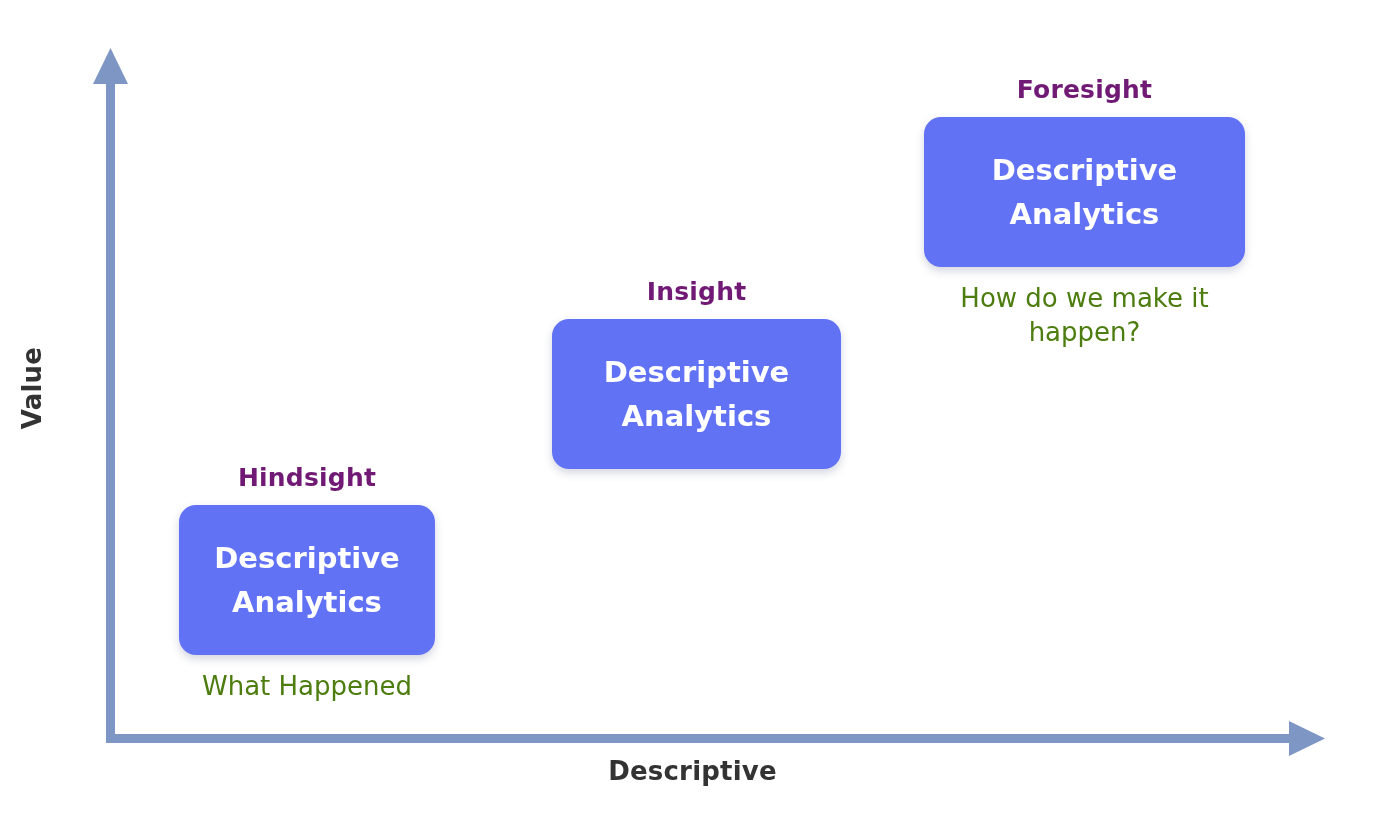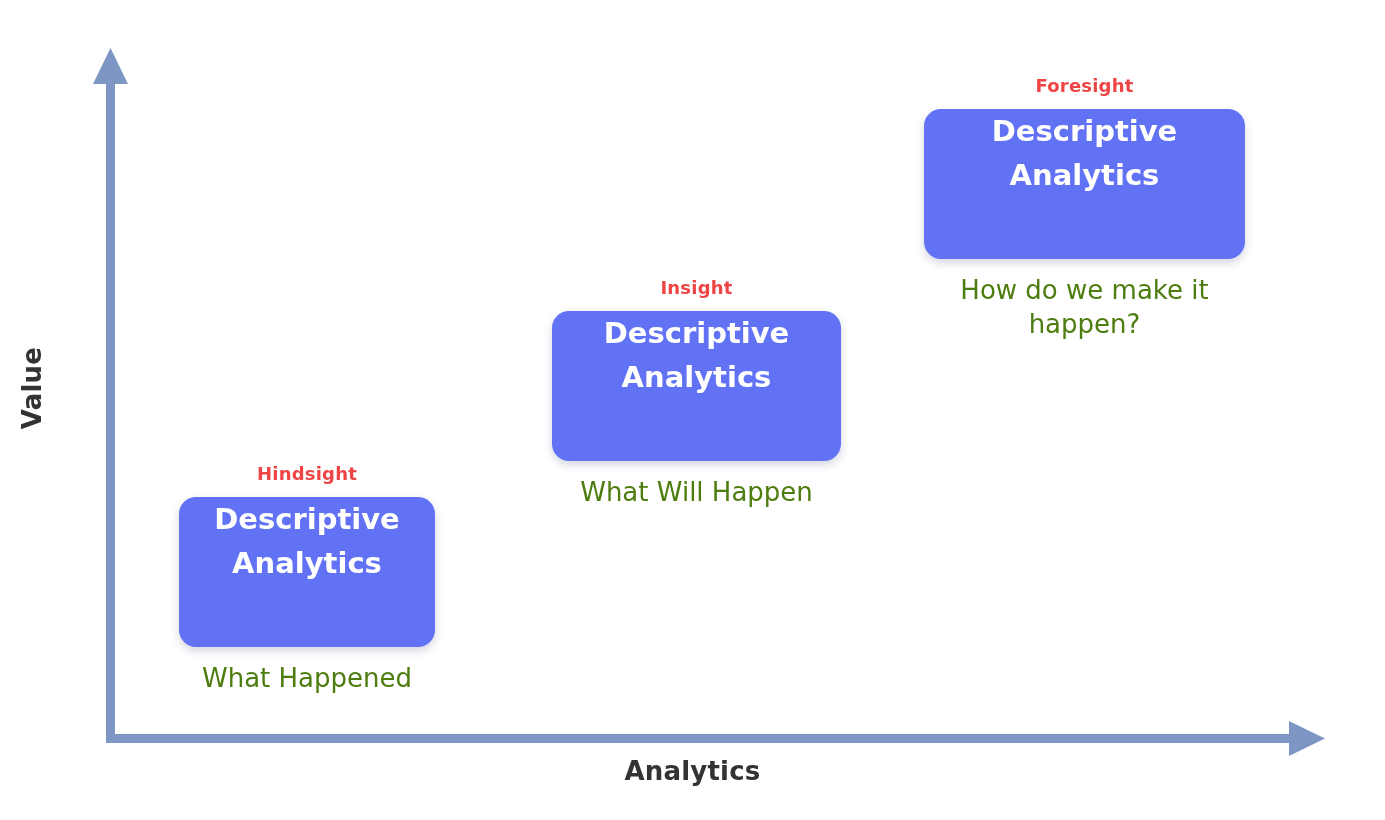--- a/index.html
+++ b/index.html
@@ -49,35 +49,36 @@
     transform: rotate(-90deg);
     transform-origin: center center;
   }
 
   
   .stage {
     position: absolute;
     text-align: center;
   }
   .stage-header {
-    color: #ef4444;
+    color: #701a75;
     font-weight: bold;
-    font-size: 18px;
+    font-size: 25px;
     letter-spacing: 0.2px;
     margin-bottom: 13px;
     white-space: nowrap;
   }
   .stage-box {
     box-sizing: border-box;
     width: 100%;
     height: 150px;
     background: #6272f5;
     border-radius: 17px;
     box-shadow: 0 4px 9px rgba(60, 70, 120, 0.22);
     display: flex;
+    align-items: center;
     justify-content: center;
   }
   .stage-box-label {
     color: #ffffff;
     font-weight: bold;
     font-size: 29px;
     line-height: 44px;
     padding: 0 12px;
   }
   .stage-caption {
@@ -104,38 +105,37 @@
       <rect x="106" y="72" width="9" height="671" fill="#7e96c4"></rect>
 
       <polygon points="110.5,48 128,84 93,84" fill="#7e96c4"></polygon>
 
       <rect x="106" y="734" width="1196" height="9" fill="#7e96c4"></rect>
 
       <polygon points="1325,738.5 1289,756 1289,721" fill="#7e96c4"></polygon>
     </g>
   </svg>
 
-  <div class="axis-title" id="x-axis-title">Analytics</div>
+  <div class="axis-title" id="x-axis-title">Descriptive</div>
 
   <div class="axis-title" id="y-axis-title">Value</div>
 
   <div class="stage" id="stage-hindsight">
     <div class="stage-header">Hindsight</div>
     <div class="stage-box">
       <span class="stage-box-label">Descriptive Analytics</span>
     </div>
     <div class="stage-caption">What Happened</div>
   </div>
 
   <div class="stage" id="stage-insight">
     <div class="stage-header">Insight</div>
     <div class="stage-box">
       <span class="stage-box-label">Descriptive Analytics</span>
     </div>
-    <div class="stage-caption">What Will Happen</div>
   </div>
 
   <div class="stage" id="stage-foresight">
     <div class="stage-header">Foresight</div>
     <div class="stage-box">
       <span class="stage-box-label">Descriptive Analytics</span>
     </div>
     <div class="stage-caption">How do we make it happen?</div>
   </div>
 

